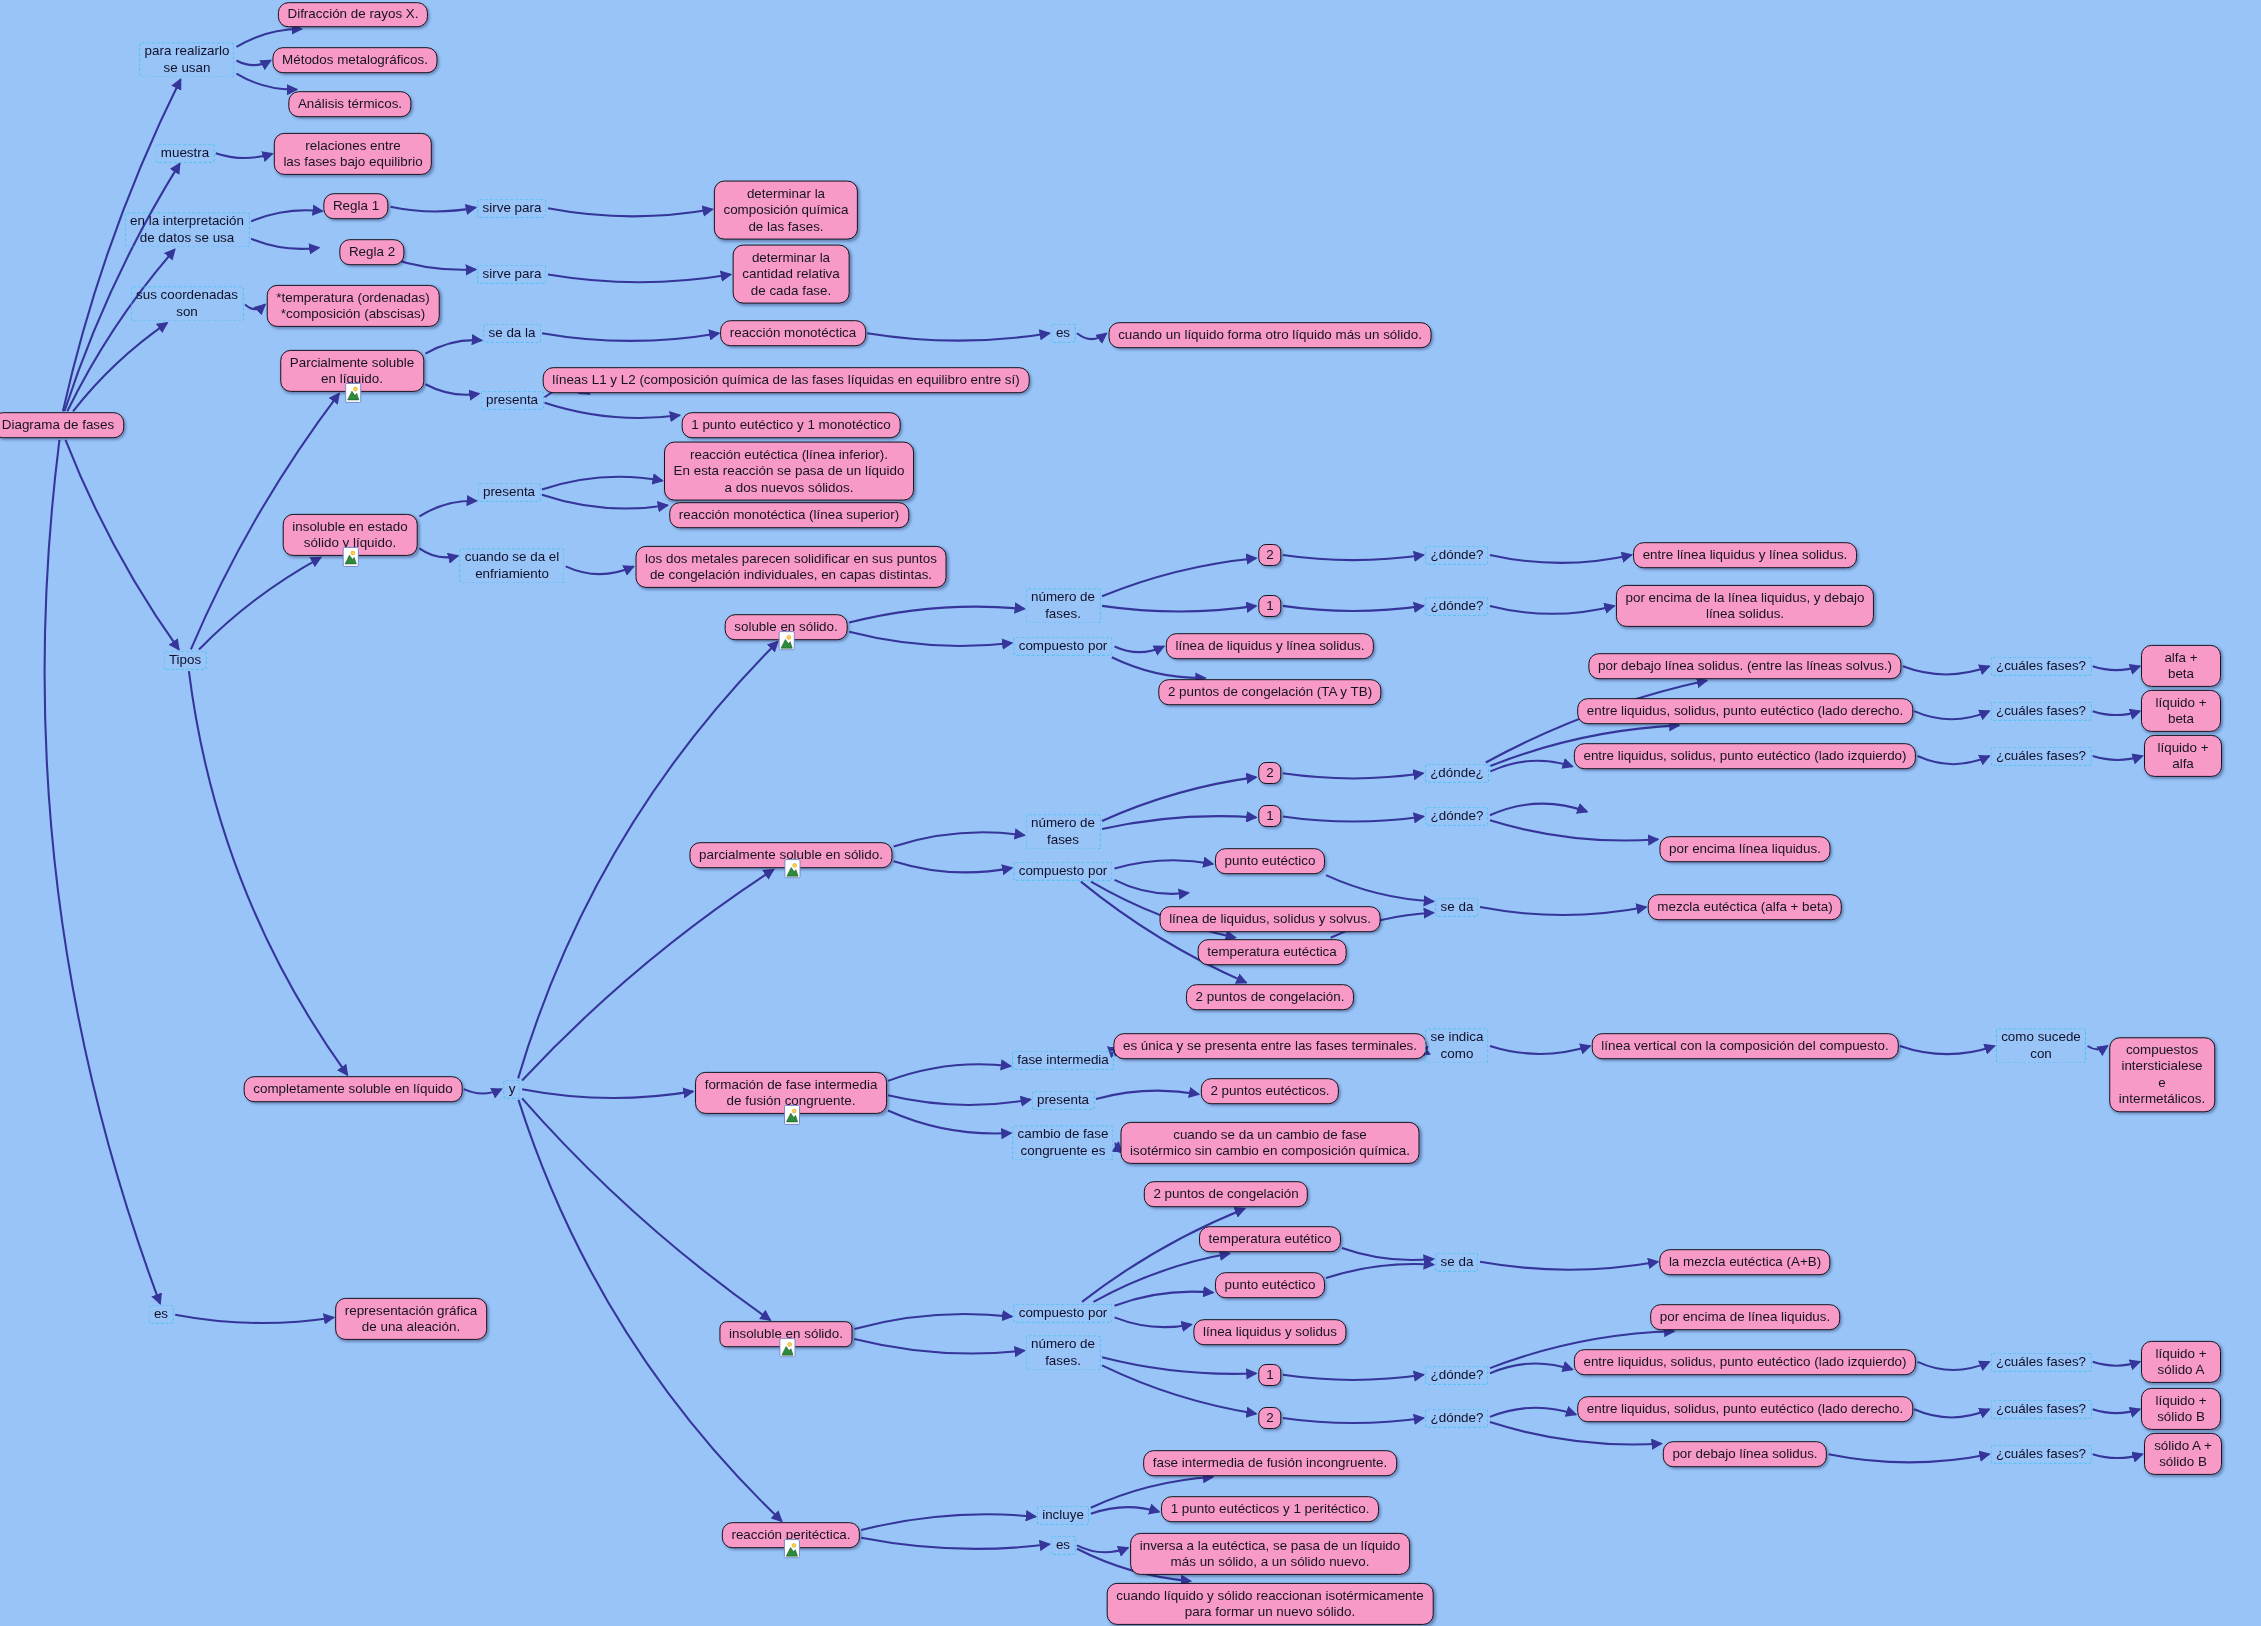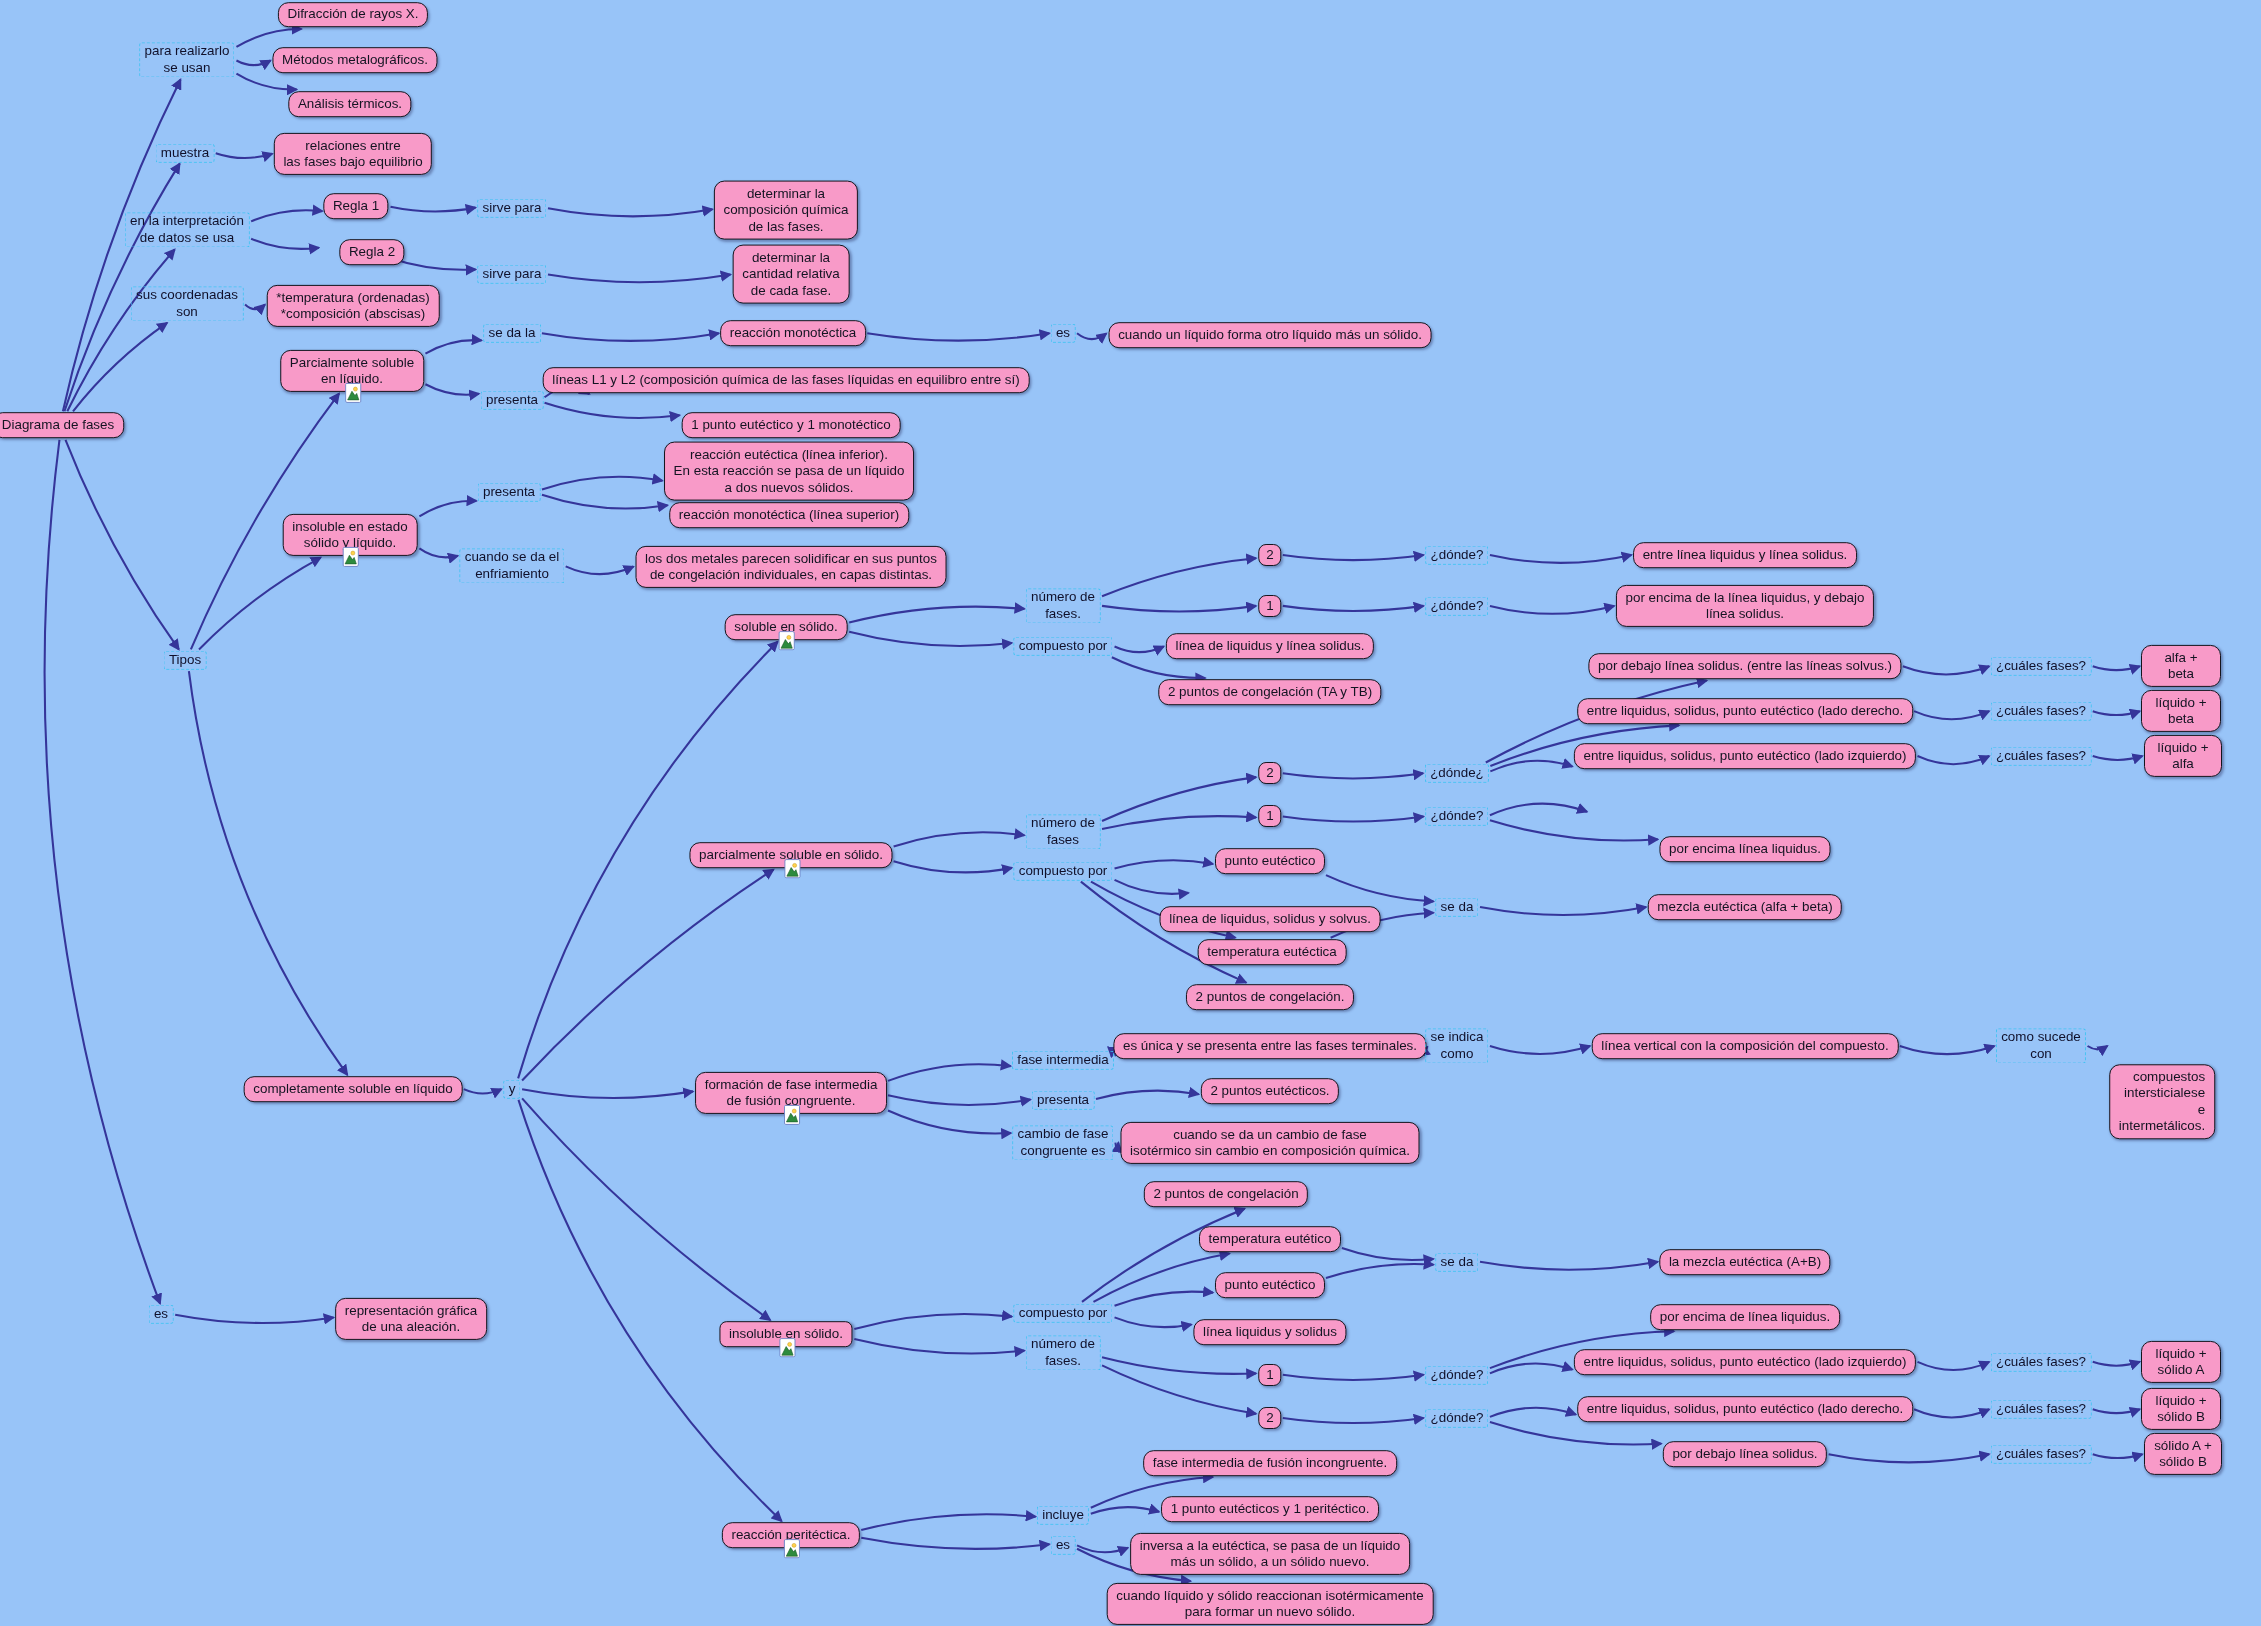--- a/index.html
+++ b/index.html
@@ -227,21 +227,21 @@
     <div class="node" style="left: 1270px; top: 997px;">2 puntos de congelación.</div>
     <div class="node" style="left: 353px; top: 1089px;">completamente soluble en líquido</div>
     <div class="node" style="left: 791px; top: 1093px;">formación de fase intermedia
 de fusión congruente.<span class="res-icon"><svg width="14" height="17.3" viewBox="0 0 16 20" xmlns="http://www.w3.org/2000/svg">
           <rect x="0" y="0" width="16" height="20" fill="#ffffff"></rect>
           <circle cx="10.5" cy="6" r="2.3" fill="#ffd24d" stroke="#c89a20" stroke-width="0.6"></circle>
           <path d="M1.5 18.5 L6.5 8.5 L10 13.5 L12 11 L14.5 18.5 Z" fill="#2e8b3d" stroke="#1c5c28" stroke-width="0.7"></path>
         </svg></span></div>
     <div class="node" style="left: 1270px; top: 1046px;">es única y se presenta entre las fases terminales.</div>
     <div class="node" style="left: 1745px; top: 1046px;">línea vertical con la composición del compuesto.</div>
-    <div class="node" style="left: 2162px; top: 1102px; text-align: right;">compuestos intersticialese
+    <div class="node" style="left: 2162px; top: 1075px;">compuestos intersticialese
 e intermetálicos.</div>
     <div class="node" style="left: 1270px; top: 1091px;">2 puntos eutécticos.</div>
     <div class="node" style="left: 1270px; top: 1143px;">cuando se da un cambio de fase
 isotérmico sin cambio en composición química.</div>
     <div class="node" style="left: 1226px; top: 1194px; border-radius: 10px;">2 puntos de congelación</div>
     <div class="node" style="left: 1270px; top: 1239px;">temperatura eutético</div>
     <div class="node" style="left: 1745px; top: 1262px;">la mezcla eutéctica (A+B)</div>
     <div class="node" style="left: 1270px; top: 1285px;">punto eutéctico</div>
     <div class="node" style="left: 786px; top: 1334px; border-radius: 7px;">insoluble en sólido.<span class="res-icon"><svg width="14" height="17.3" viewBox="0 0 16 20" xmlns="http://www.w3.org/2000/svg">
           <rect x="0" y="0" width="16" height="20" fill="#ffffff"></rect>

